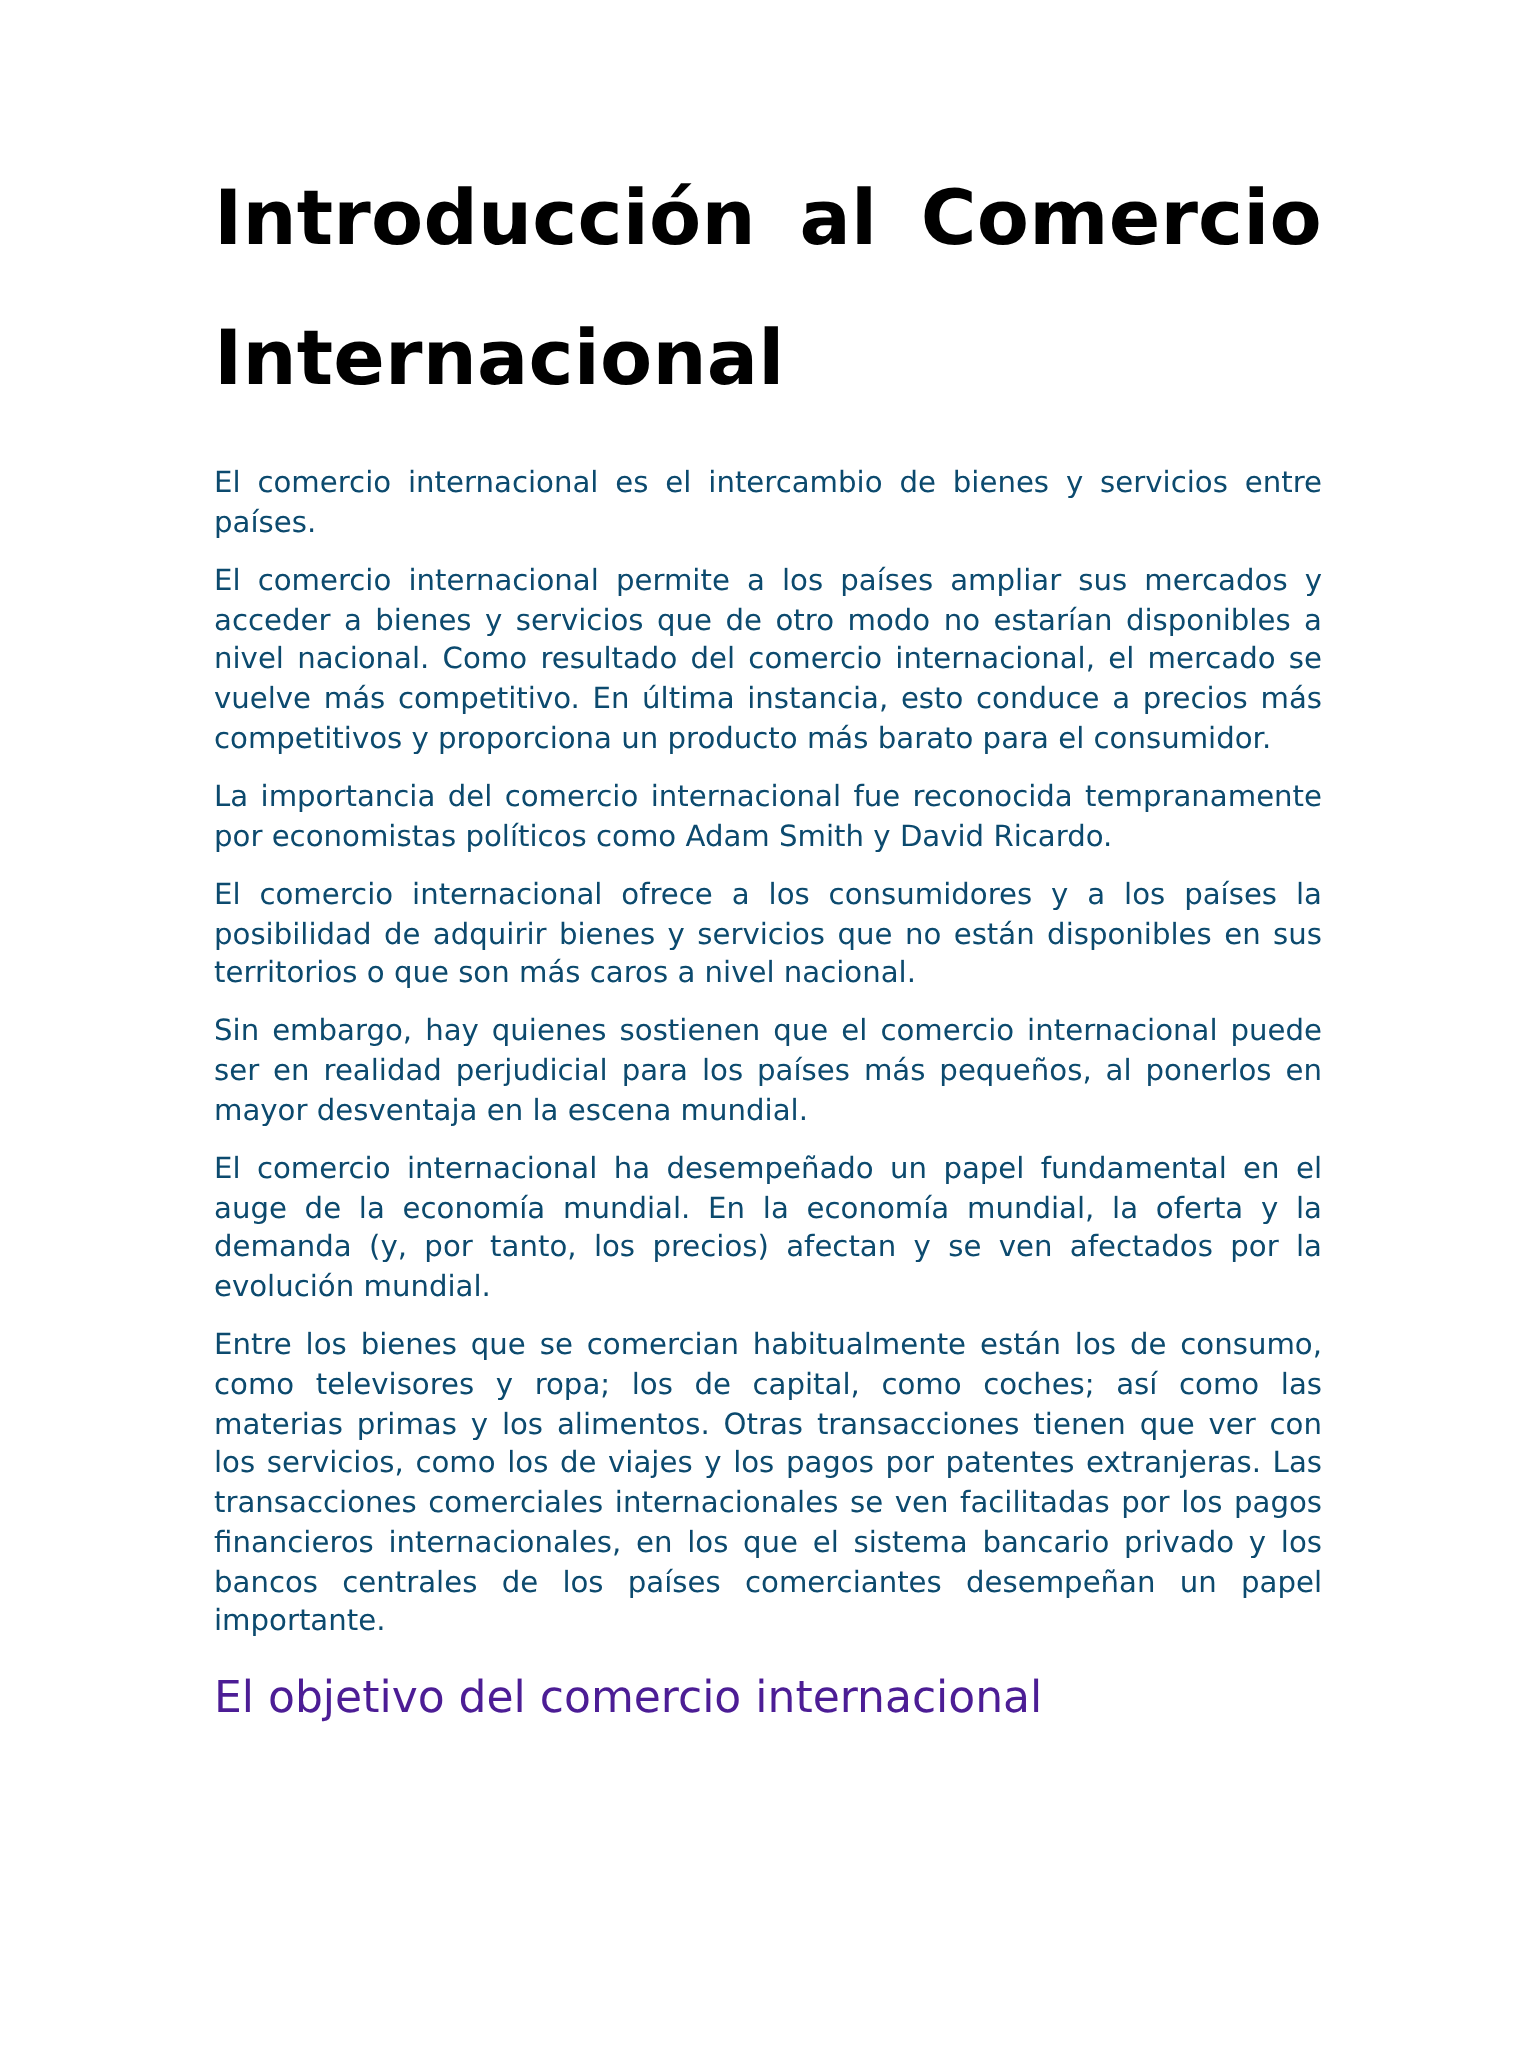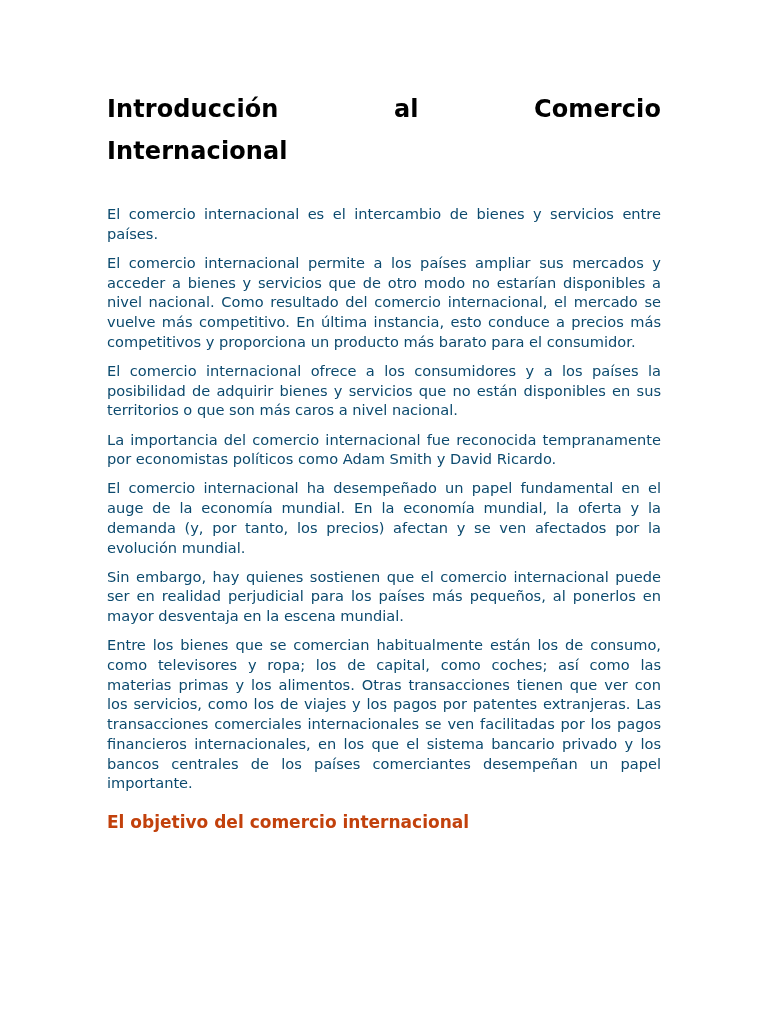--- a/index.html
+++ b/index.html
@@ -17,62 +17,63 @@
     }
     .page {
       position: absolute;
       left: 107px;
       top: 88px;
       width: 554px;
     }
     .title {
       font-family: "DejaVu Sans", sans-serif;
       font-weight: bold;
-      font-size: 24px;
+      font-size: 38px;
       line-height: 42px;
       margin: 0 0 32px 0;
       text-align: justify;
       text-align-last: left;
       color: #000000;
       letter-spacing: 0.1px;
     }
     .title .line1 {
       display: block;
       text-align: justify;
       text-align-last: justify;
     }
     .title .line2 {
       display: block;
+      margin-top: 28px;
     }
     p.body {
       font-size: 14.6px;
       line-height: 19.7px;
       margin: 0 0 9.5px 0;
       text-align: justify;
       color: #0c4a6e;
     }
     .subheading {
-      font-weight: bold;
-      font-size: 17px;
+      font-weight: normal;
+      font-size: 22px;
       line-height: 26px;
-      color: #c2410c;
+      color: #4c1d95;
       margin: 16px 0 2px 0;
     }
   </style>
 </head>
 <body>
 
 <div class="page">
   <h1 class="title">
     <span class="line1">Introducción al Comercio</span>
     <span class="line2">Internacional</span>
   </h1>
 
   <p class="body">El comercio internacional es el intercambio de bienes y servicios entre países.</p>
   <p class="body">El comercio internacional permite a los países ampliar sus mercados y acceder a bienes y servicios que de otro modo no estarían disponibles a nivel nacional. Como resultado del comercio internacional, el mercado se vuelve más competitivo. En última instancia, esto conduce a precios más competitivos y proporciona un producto más barato para el consumidor.</p>
+  <p class="body">La importancia del comercio internacional fue reconocida tempranamente por economistas políticos como Adam Smith y David Ricardo.</p>
   <p class="body">El comercio internacional ofrece a los consumidores y a los países la posibilidad de adquirir bienes y servicios que no están disponibles en sus territorios o que son más caros a nivel nacional.</p>
-  <p class="body">La importancia del comercio internacional fue reconocida tempranamente por economistas políticos como Adam Smith y David Ricardo.</p>
+  <p class="body">Sin embargo, hay quienes sostienen que el comercio internacional puede ser en realidad perjudicial para los países más pequeños, al ponerlos en mayor desventaja en la escena mundial.</p>
   <p class="body">El comercio internacional ha desempeñado un papel fundamental en el auge de la economía mundial. En la economía mundial, la oferta y la demanda (y, por tanto, los precios) afectan y se ven afectados por la evolución mundial.</p>
-  <p class="body">Sin embargo, hay quienes sostienen que el comercio internacional puede ser en realidad perjudicial para los países más pequeños, al ponerlos en mayor desventaja en la escena mundial.</p>
   <p class="body">Entre los bienes que se comercian habitualmente están los de consumo, como televisores y ropa; los de capital, como coches; así como las materias primas y los alimentos. Otras transacciones tienen que ver con los servicios, como los de viajes y los pagos por patentes extranjeras. Las transacciones comerciales internacionales se ven facilitadas por los pagos financieros internacionales, en los que el sistema bancario privado y los bancos centrales de los países comerciantes desempeñan un papel importante.</p>
 
   <h2 class="subheading">El objetivo del comercio internacional</h2>
 </div>
 
 </body></html>

